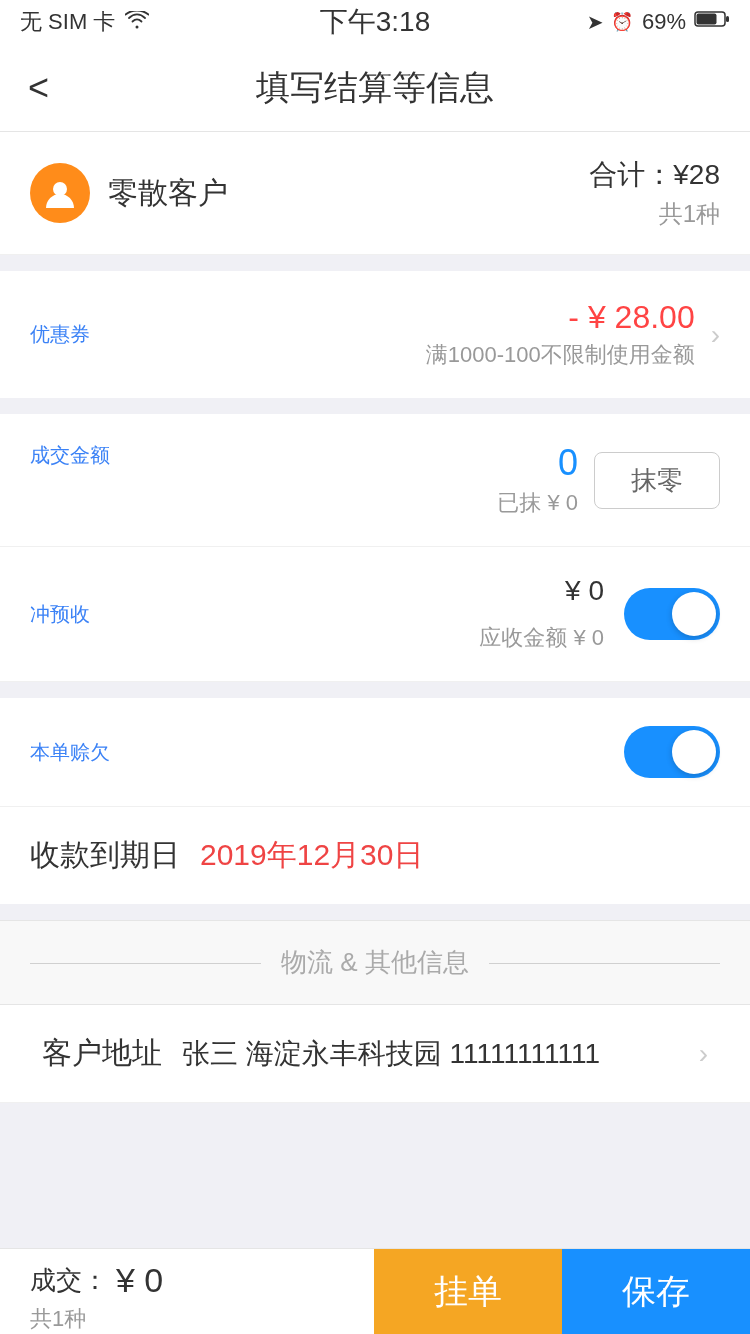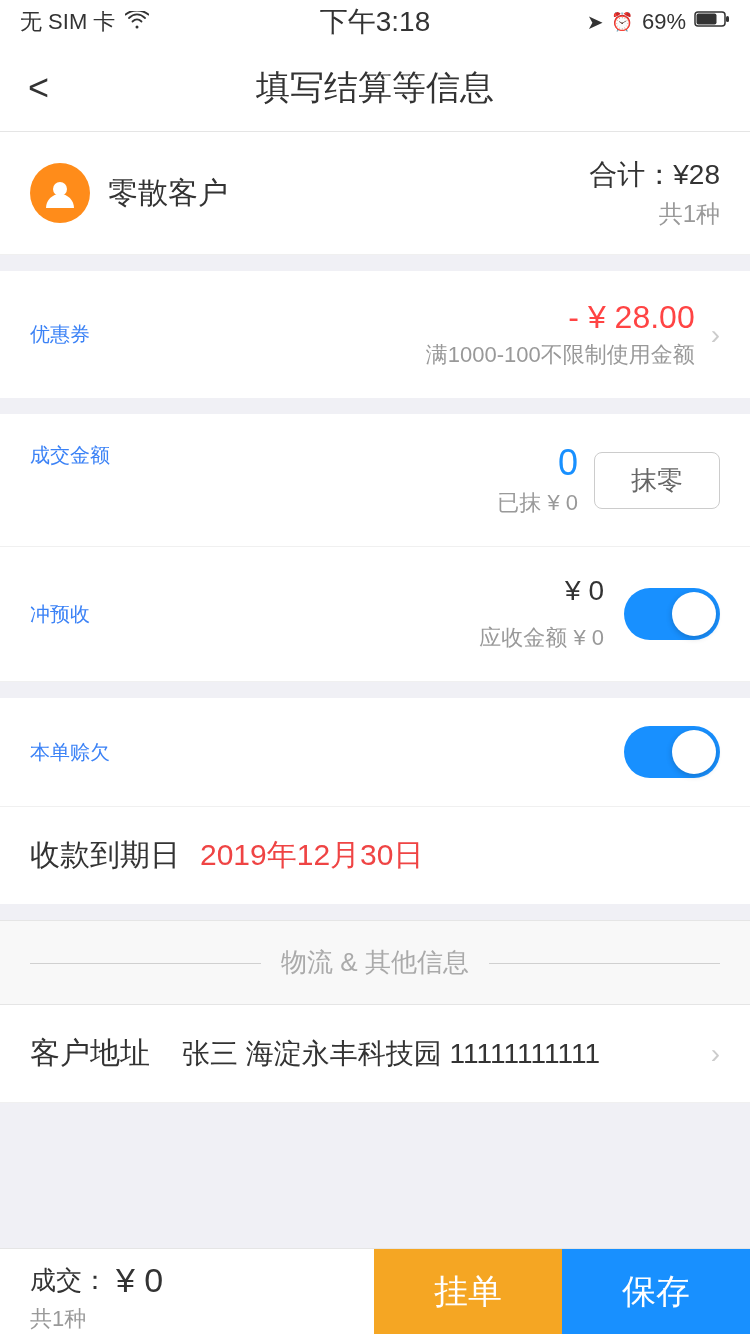--- a/index.html
+++ b/index.html
@@ -295,25 +295,25 @@
       color: #aaa;
       background: #f8f8f8;
       position: relative;
       z-index: 1;
       padding: 0 20px;
       display: inline-block;
     }
 
     
     .address-row {
-      padding: 28px 30px;
-      display: flex;
-      align-items: center;
-      background: #fff;
-      gap: 32px;
+      padding: 28px 42px;
+      display: flex;
+      align-items: center;
+      background: #fff;
+      gap: 20px;
       border-bottom: 1px solid #f0f0f0;
       justify-content: flex-end;
     }
     .address-label {
       font-size: 30px;
       color: #333;
       white-space: nowrap;
       min-width: 90px;
     }
     .address-value {

